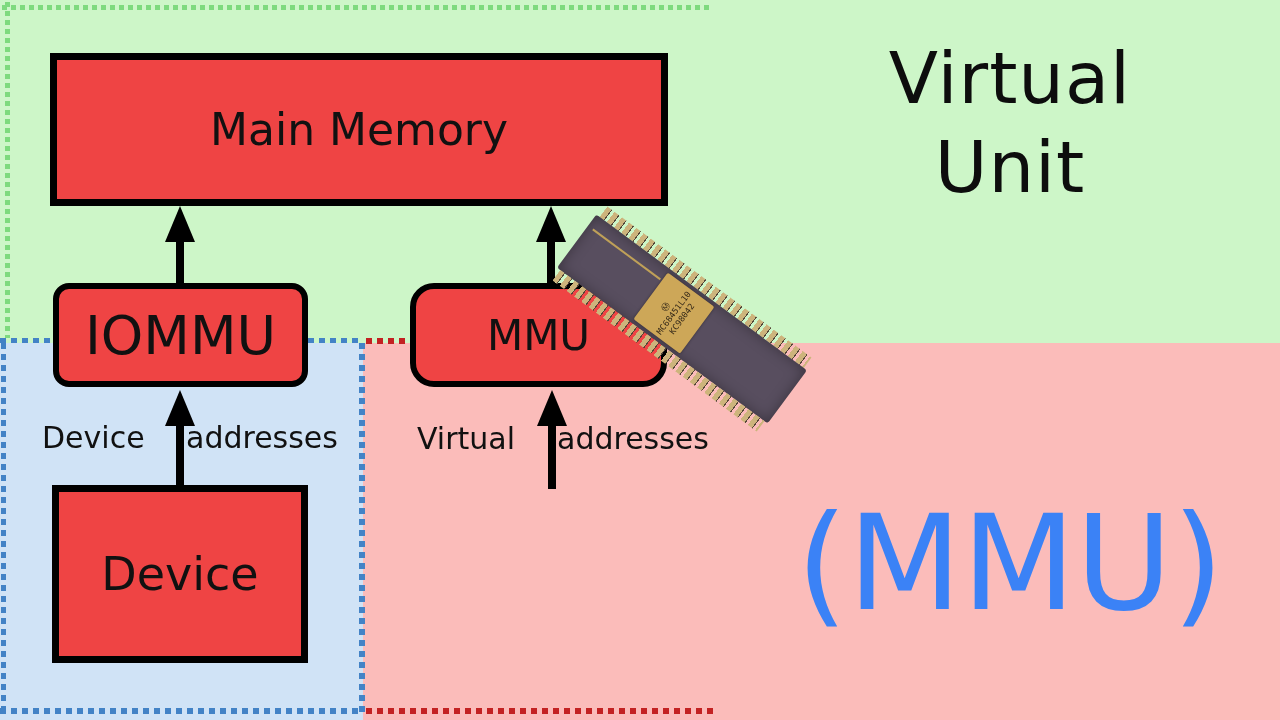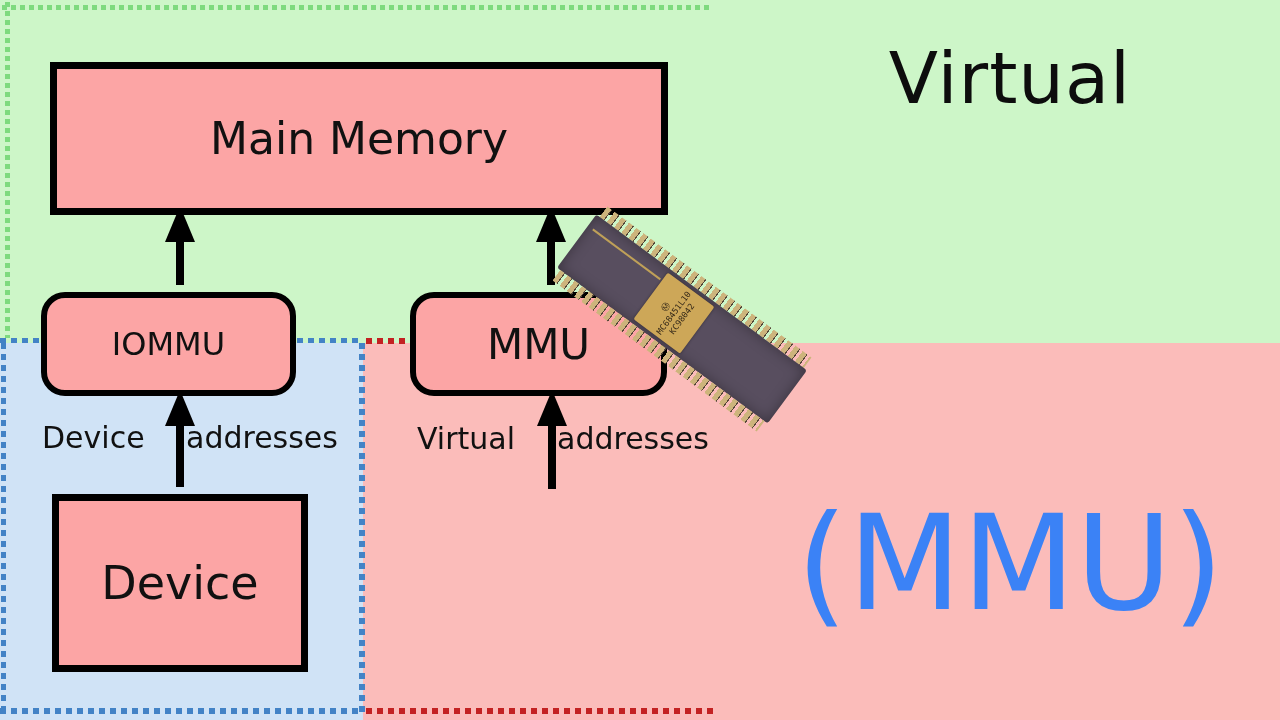--- a/index.html
+++ b/index.html
@@ -29,24 +29,24 @@
   .b-right{left:359px;top:343px;width:6px;height:371px;}
   .r-top{left:366px;top:338px;width:46px;height:6px;}
   .r-bottom{left:366px;top:708px;width:352px;height:6px;}
   
   .arrow{position:absolute;z-index:2;}
   .arrow-shaft{position:absolute;width:8px;background:#000;}
   .arrow-head{position:absolute;width:0;height:0;
     border-left:15px solid transparent;border-right:15px solid transparent;
     border-bottom:36px solid #000;}
   
-  .dbox{position:absolute;z-index:3;background:#fca5a5;border:7px solid #000;
-    display:flex;align-items:center;justify-content:center;color:#111;margin-top:9px;}
+  .dbox{position:absolute;z-index:3;background:#ef4444;border:7px solid #000;
+    display:flex;align-items:center;justify-content:center;color:#111;}
   .box-main{left:50px;top:53px;width:604px;height:139px;font-size:44px;}
-  .box-iommu{left:41px;top:283px;width:243px;height:92px;border-width:6px;border-radius:24px;font-size:32px;}
+  .box-iommu{left:53px;top:283px;width:243px;height:92px;border-width:6px;border-radius:16px;font-size:54px;}
   .box-mmu{left:410px;top:283px;width:245px;height:92px;border-width:6px;border-radius:24px;font-size:42px;}
   .box-device{left:52px;top:485px;width:242px;height:164px;font-size:46px;}
   .box-cpu{left:420px;top:487px;width:243px;height:166px;font-size:46px;}
   
   .lbl{position:absolute;z-index:5;color:#111;font-size:30px;white-space:nowrap;}
   .lbl-physical{left:220px;top:226px;width:294px;text-align:center;}
   .lbl-device-1{left:42px;top:420px;}
   .lbl-device-2{left:186px;top:420px;}
   .lbl-virtual-1{left:417px;top:421px;}
   .lbl-virtual-2{left:557px;top:421px;}
@@ -120,20 +120,21 @@
     <span>Device</span>
   </div>
 
   <div class="lbl lbl-device-1">Device</div>
   <div class="lbl lbl-device-2">addresses</div>
   <div class="lbl lbl-virtual-1">Virtual</div>
   <div class="lbl lbl-virtual-2">addresses</div>
 
   <div class="title">
     <div>Virtual</div>
+    <div>Unit</div>
   </div>
   <div class="subtitle">(MMU)</div>
 
   <div class="chip">
     <div class="chip-pins top"></div>
     <div class="chip-body">
       <div class="chip-stripe"></div>
       <div class="chip-pad">
         <div class="chip-pad-text">
           <div>Ⓜ</div>

